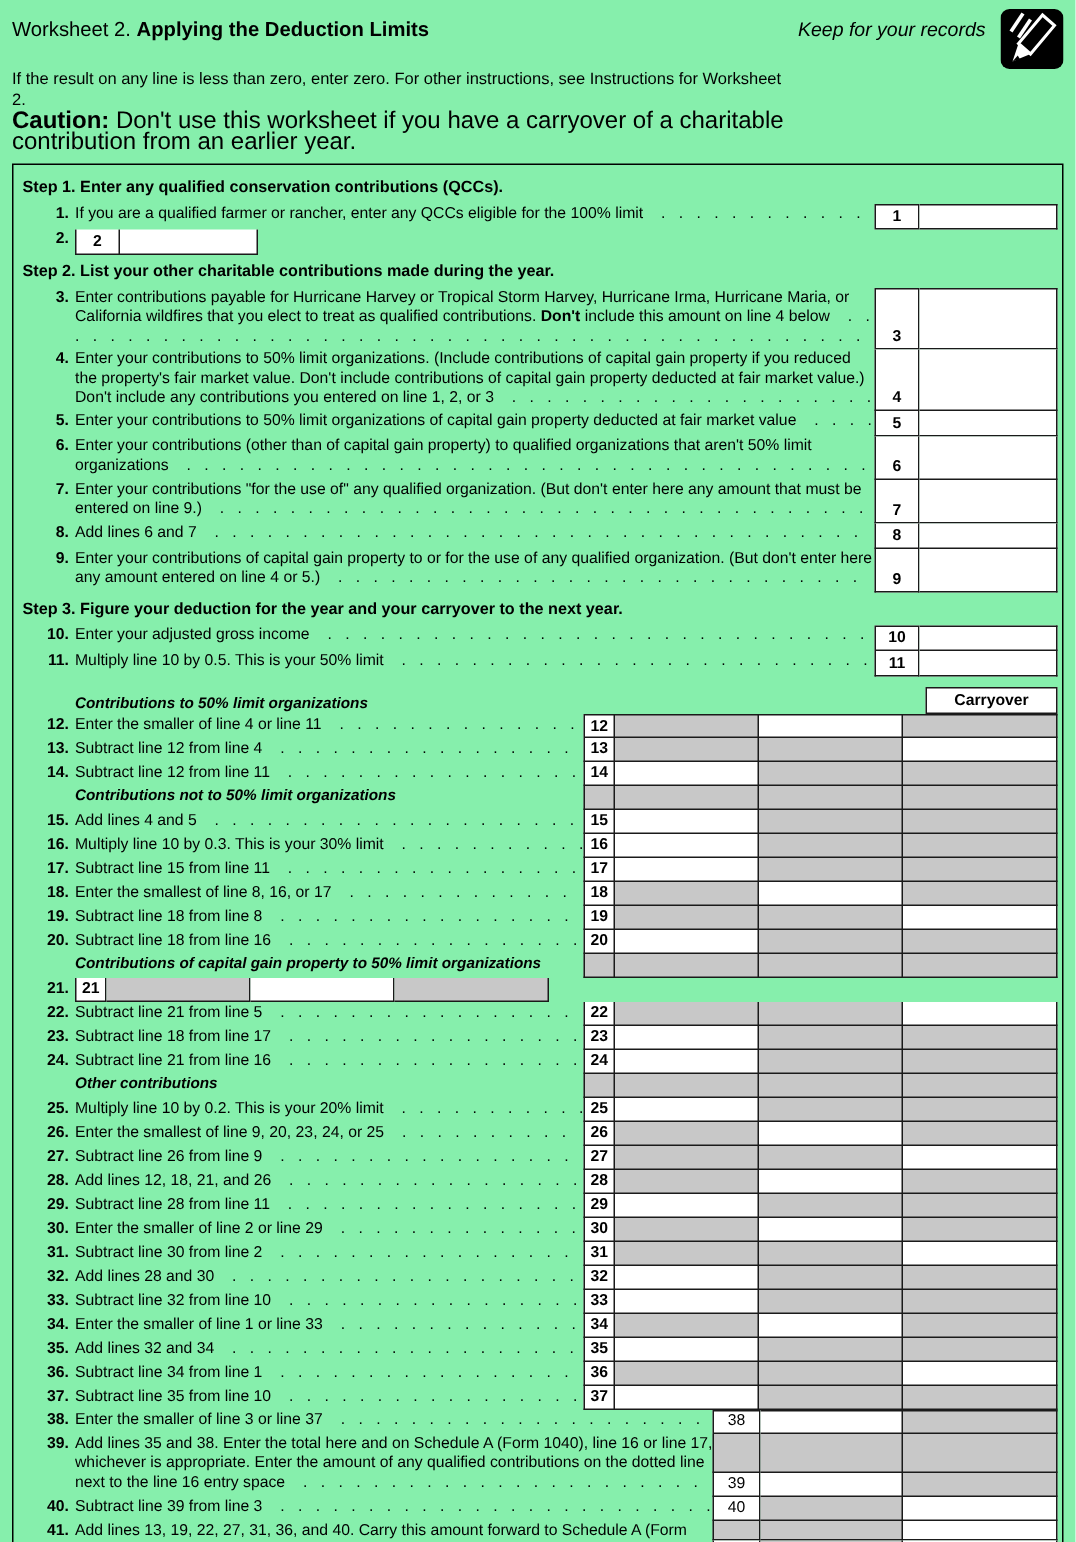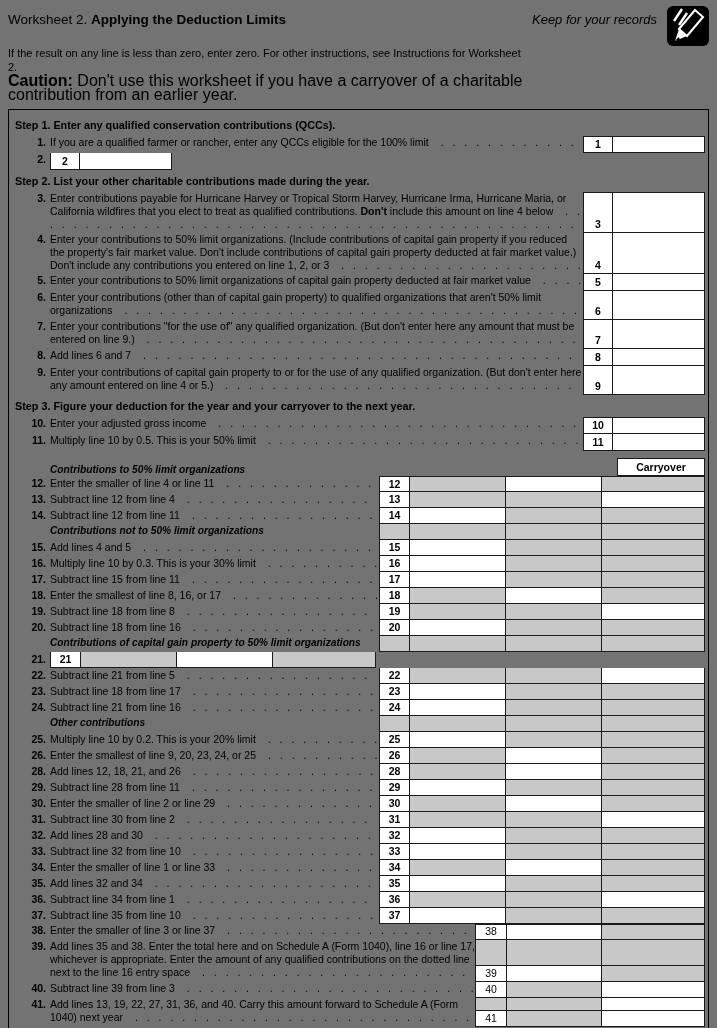--- a/index.html
+++ b/index.html
@@ -1,18 +1,18 @@
 <!DOCTYPE html>
 <html><head>
 <meta charset="utf-8">
 <style>
   * { box-sizing: border-box; }
   html,body { margin:0; padding:0; background:#fff; }
   .page { width:717px; height:1028px; font-family:"Liberation Sans",sans-serif; color:#000;
-          padding:6px 8px 0 8px; position:relative; overflow:hidden; background:#737373; }
+          padding:6px 8px 0 8px; position:relative; overflow:hidden; background:#86efac; }
 
   
   .hdr { display:flex; align-items:flex-start; }
   .hleft { flex:1; }
   .htitle { font-size:13.5px; padding-top:6px; }
   .htitle b { font-size:13.5px; }
   .keep { font-style:italic; font-size:13px; margin:6px 10px 0 0; white-space:nowrap; }
   .pencilbox { flex:none; }
   .instr { font-size:11px; line-height:13.5px; margin-top:20px; }
   .caut  { font-size:16px; line-height:13.5px; }
@@ -42,21 +42,21 @@
 
   
   .corow { display:flex; height:18px; align-items:flex-end; margin-top:7px; }
   .cobox { flex:none; width:88px; border:1px solid #1a1a1a; font-weight:bold; font-size:10.5px;
            text-align:center; height:18px; line-height:17px; background:#fff; }
 
   
   .trow { display:flex; height:16px; }
   .trow .lbl { max-height:13px; line-height:14px; }
   .trow .lnum { line-height:14px; }
-  .tnum { flex:none; width:31px; border-left:1px solid #1a1a1a; border-right:1px solid #1a1a1a;
+  .tnum { flex:none; width:21px; border-left:1px solid #1a1a1a; border-right:1px solid #1a1a1a;
           border-bottom:1px solid #1a1a1a; font-weight:bold; font-size:10.5px; text-align:center;
           line-height:15px; background:#fff; }
   .tc  { flex:none; border-right:1px solid #1a1a1a; border-bottom:1px solid #1a1a1a; background:#fff; }
   .tc1 { width:96px; } .tc2 { width:96px; } .tc3 { width:103px; }
   .tfirst .tnum, .tfirst .tc { border-top:1px solid #1a1a1a; }
   .g { background:#c8c8c8 !important; }
   .subhead { font-style:italic; font-weight:bold; font-size:10.2px; }
 
   
   .brow { display:flex; }
@@ -335,20 +335,28 @@
     </div>
     <div class="trow">
       <div class="lnum">26.</div>
       <div class="lbl l1 dotted"><span>Enter the smallest of line 9, 20, 23, 24, or 25</span></div>
       <div class="tnum">26</div>
       <div class="tc tc1 g"></div>
         <div class="tc tc2"></div>
         <div class="tc tc3 g"></div>
     </div>
     <div class="trow">
+      <div class="lnum">27.</div>
+      <div class="lbl l1 dotted"><span>Subtract line 26 from line 9</span></div>
+      <div class="tnum">27</div>
+      <div class="tc tc1 g"></div>
+        <div class="tc tc2 g"></div>
+        <div class="tc tc3"></div>
+    </div>
+    <div class="trow">
       <div class="lnum">28.</div>
       <div class="lbl l1 dotted"><span>Add lines 12, 18, 21, and 26</span></div>
       <div class="tnum">28</div>
       <div class="tc tc1 g"></div>
         <div class="tc tc2"></div>
         <div class="tc tc3 g"></div>
     </div>
     <div class="trow">
       <div class="lnum">29.</div>
       <div class="lbl l1 dotted"><span>Subtract line 28 from line 11</span></div>

